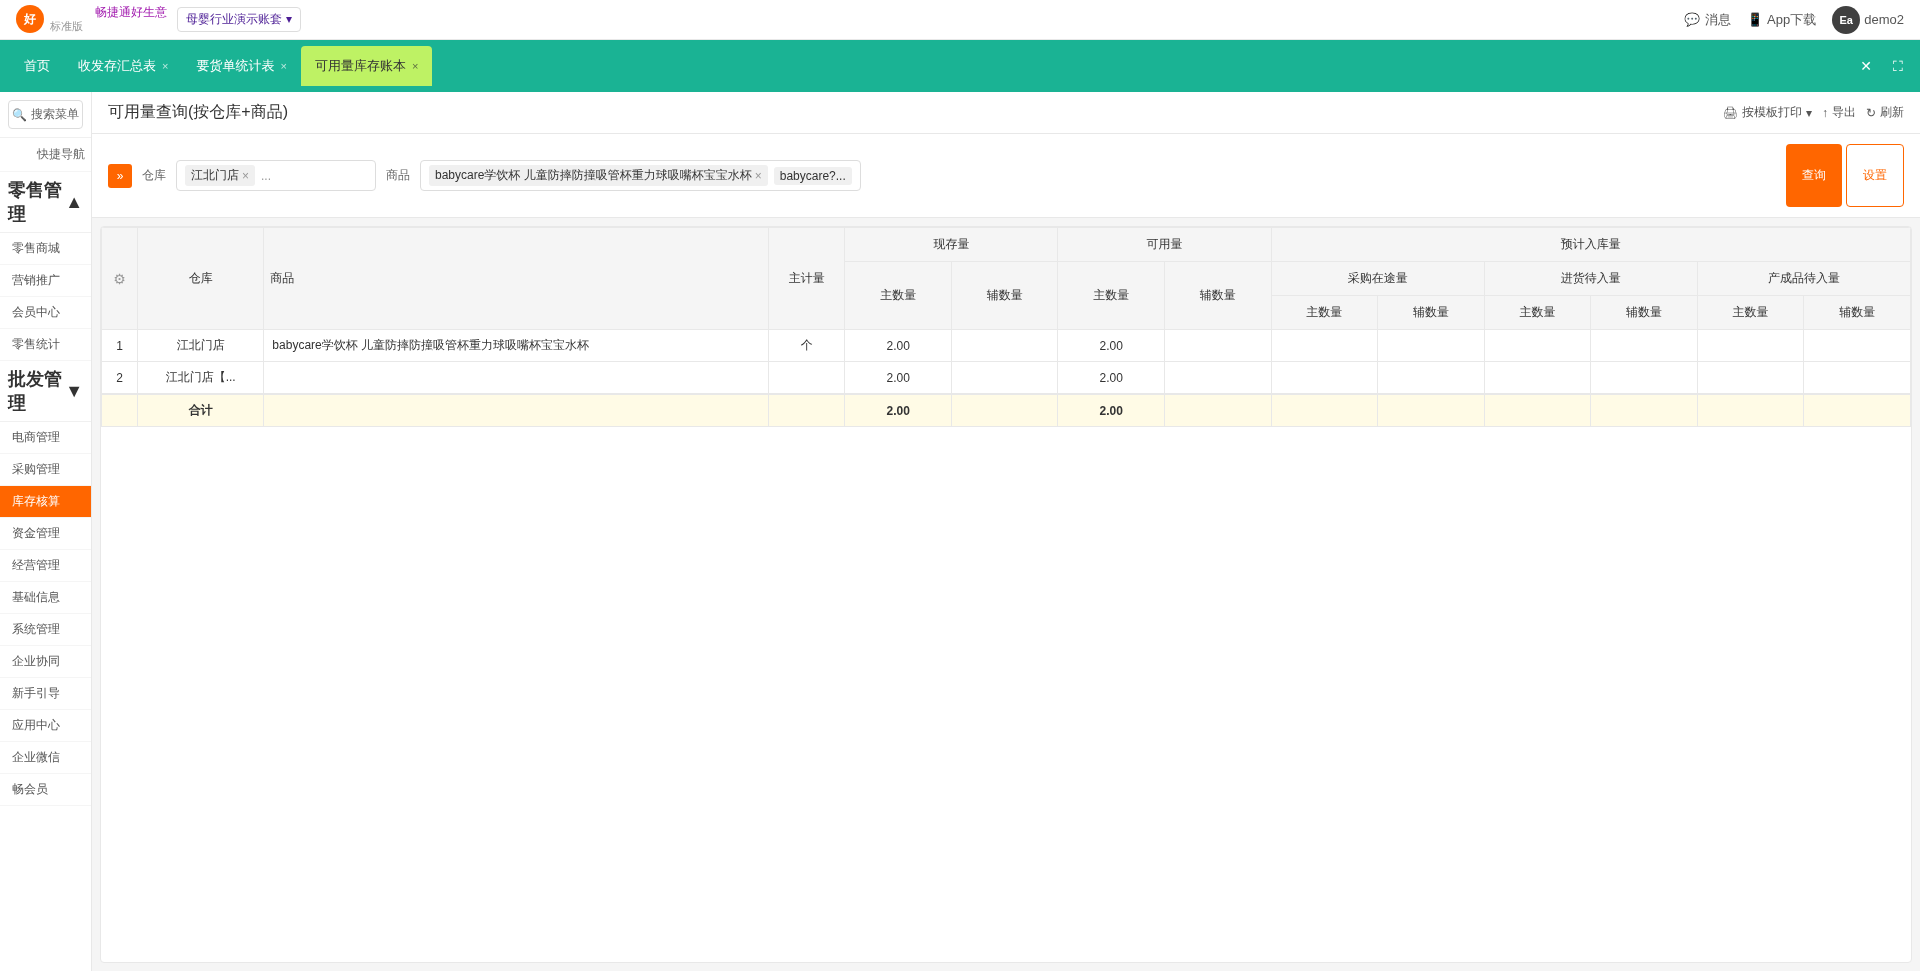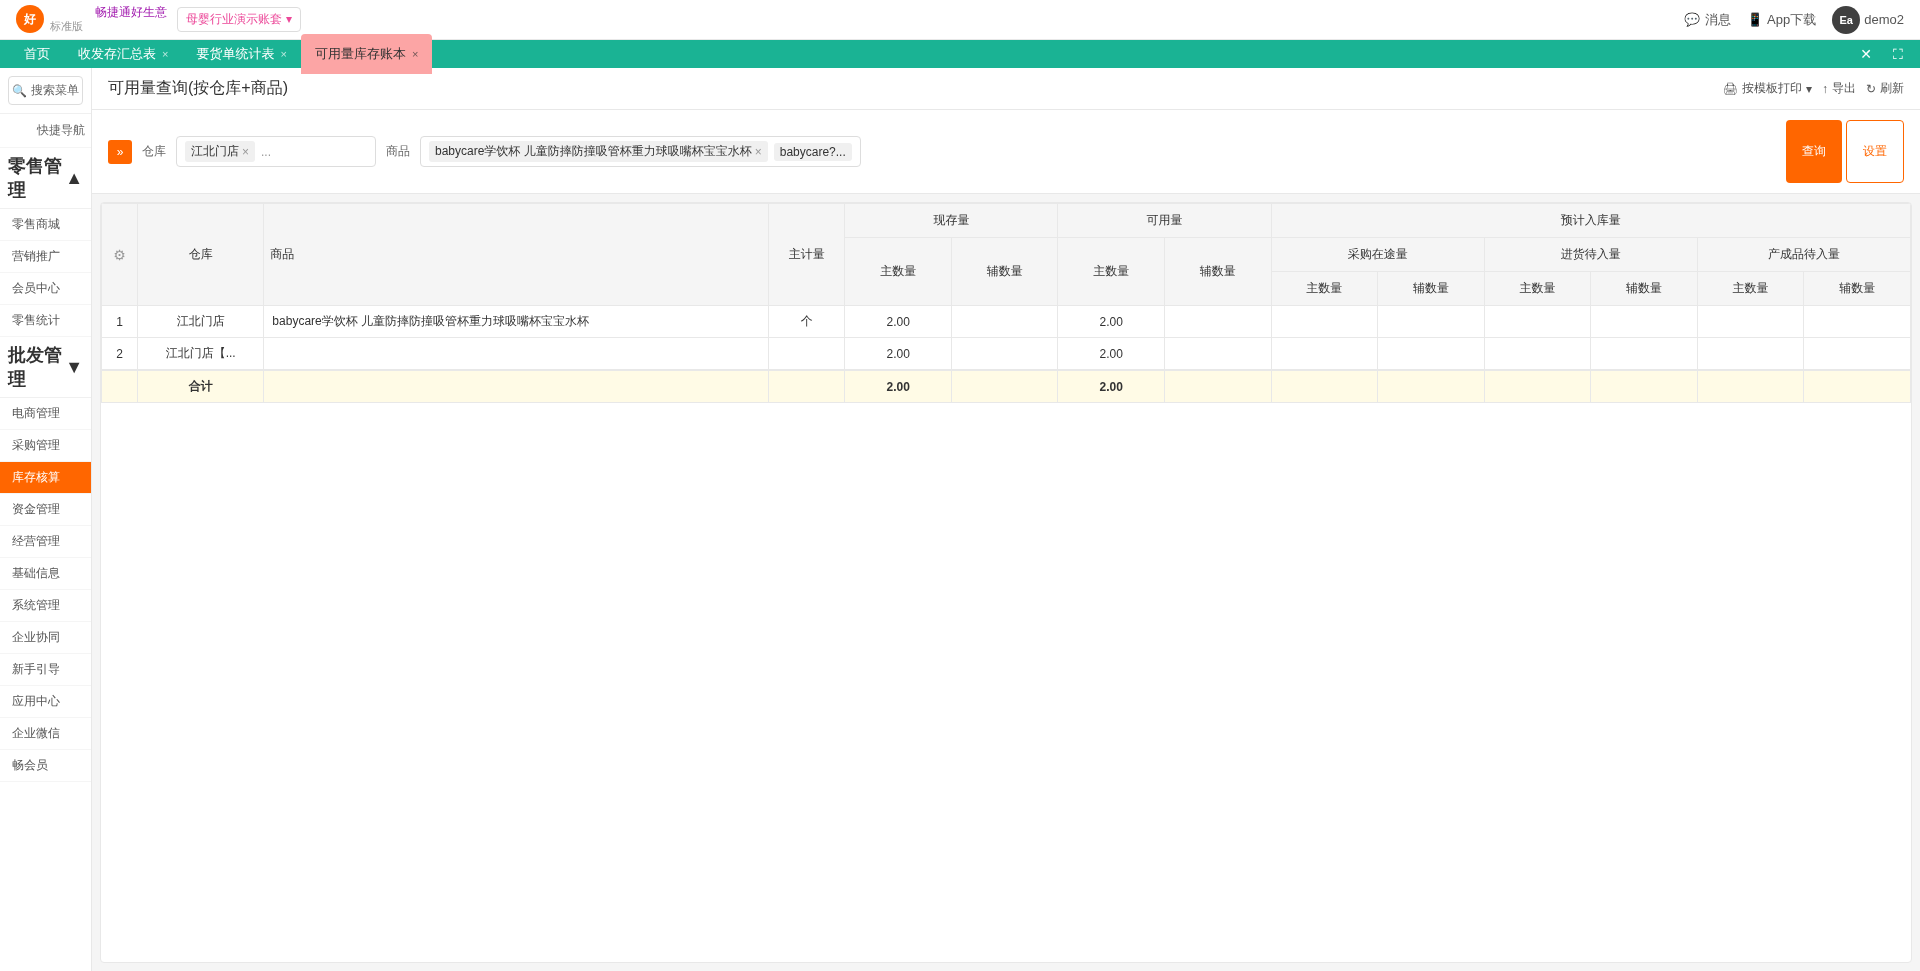--- a/index.html
+++ b/index.html
@@ -5,29 +5,29 @@
     * { box-sizing: border-box; margin: 0; padding: 0; }
     body { font-family: 'Microsoft YaHei', sans-serif; font-size: 13px; background: #f5f5f5; color: #333; display: flex; flex-direction: column; height: 971px; overflow: hidden; }
 
     
     .top-bar { background: #fff; height: 40px; display: flex; align-items: center; justify-content: space-between; padding: 0 16px; border-bottom: 1px solid #e8e8e8; flex-shrink: 0; }
     .top-bar-left { display: flex; align-items: center; gap: 10px; }
     .logo-area { display: flex; align-items: center; gap: 6px; }
     .logo-icon { width: 28px; height: 28px; background: #ff6600; border-radius: 50%; display: flex; align-items: center; justify-content: center; color: white; font-size: 12px; font-weight: bold; }
     .logo-text { font-size: 12px; color: #a21caf; line-height: 1.2; margin-left: 45px; }
     .logo-sub { font-size: 11px; color: #999; }
-    .industry-selector { display: flex; align-items: center; gap: 4px; border: 1px solid #ddd; border-radius: 4px; padding: 3px 8px; font-size: 12px; color: #ec4899; cursor: pointer; }
+    .industry-selector { display: flex; align-items: center; gap: 4px; border: 1px solid #ddd; border-radius: 4px; padding: 3px 8px; font-size: 12px; color: #4c1d95; cursor: pointer; }
     .top-bar-right { display: flex; align-items: center; gap: 16px; font-size: 13px; color: #333; }
     .top-right-item { display: flex; align-items: center; gap: 4px; cursor: pointer; color: #555; }
     .avatar { width: 28px; height: 28px; border-radius: 50%; background: #404040; display: flex; align-items: center; justify-content: center; color: white; font-size: 11px; font-weight: bold; }
 
     
-    .nav-tabs { background: #1ab394; height: 28px; display: flex; align-items: center; padding: 0 10px; gap: 0; flex-shrink: 0; }
+    .nav-tabs { background: #1ab394; height: 52px; display: flex; align-items: center; padding: 0 10px; gap: 0; flex-shrink: 0; }
     .nav-tab { height: 40px; display: flex; align-items: center; gap: 6px; padding: 0 14px; color: white; font-size: 13px; cursor: pointer; position: relative; border-radius: 4px 4px 0 0; }
-    .nav-tab.active { background: #fca5a5; color: #333; }
+    .nav-tab.active { background: #bef264; color: #333; }
     .nav-tab .close-x { font-size: 11px; opacity: 0.7; }
     .nav-tab-home { background: transparent; }
     .nav-spacer { flex: 1; }
     .nav-actions { display: flex; align-items: center; gap: 8px; color: white; }
     .nav-action-btn { width: 24px; height: 24px; display: flex; align-items: center; justify-content: center; cursor: pointer; font-size: 14px; }
 
     
     .main-layout { display: flex; flex: 1; overflow: hidden; }
 
     

